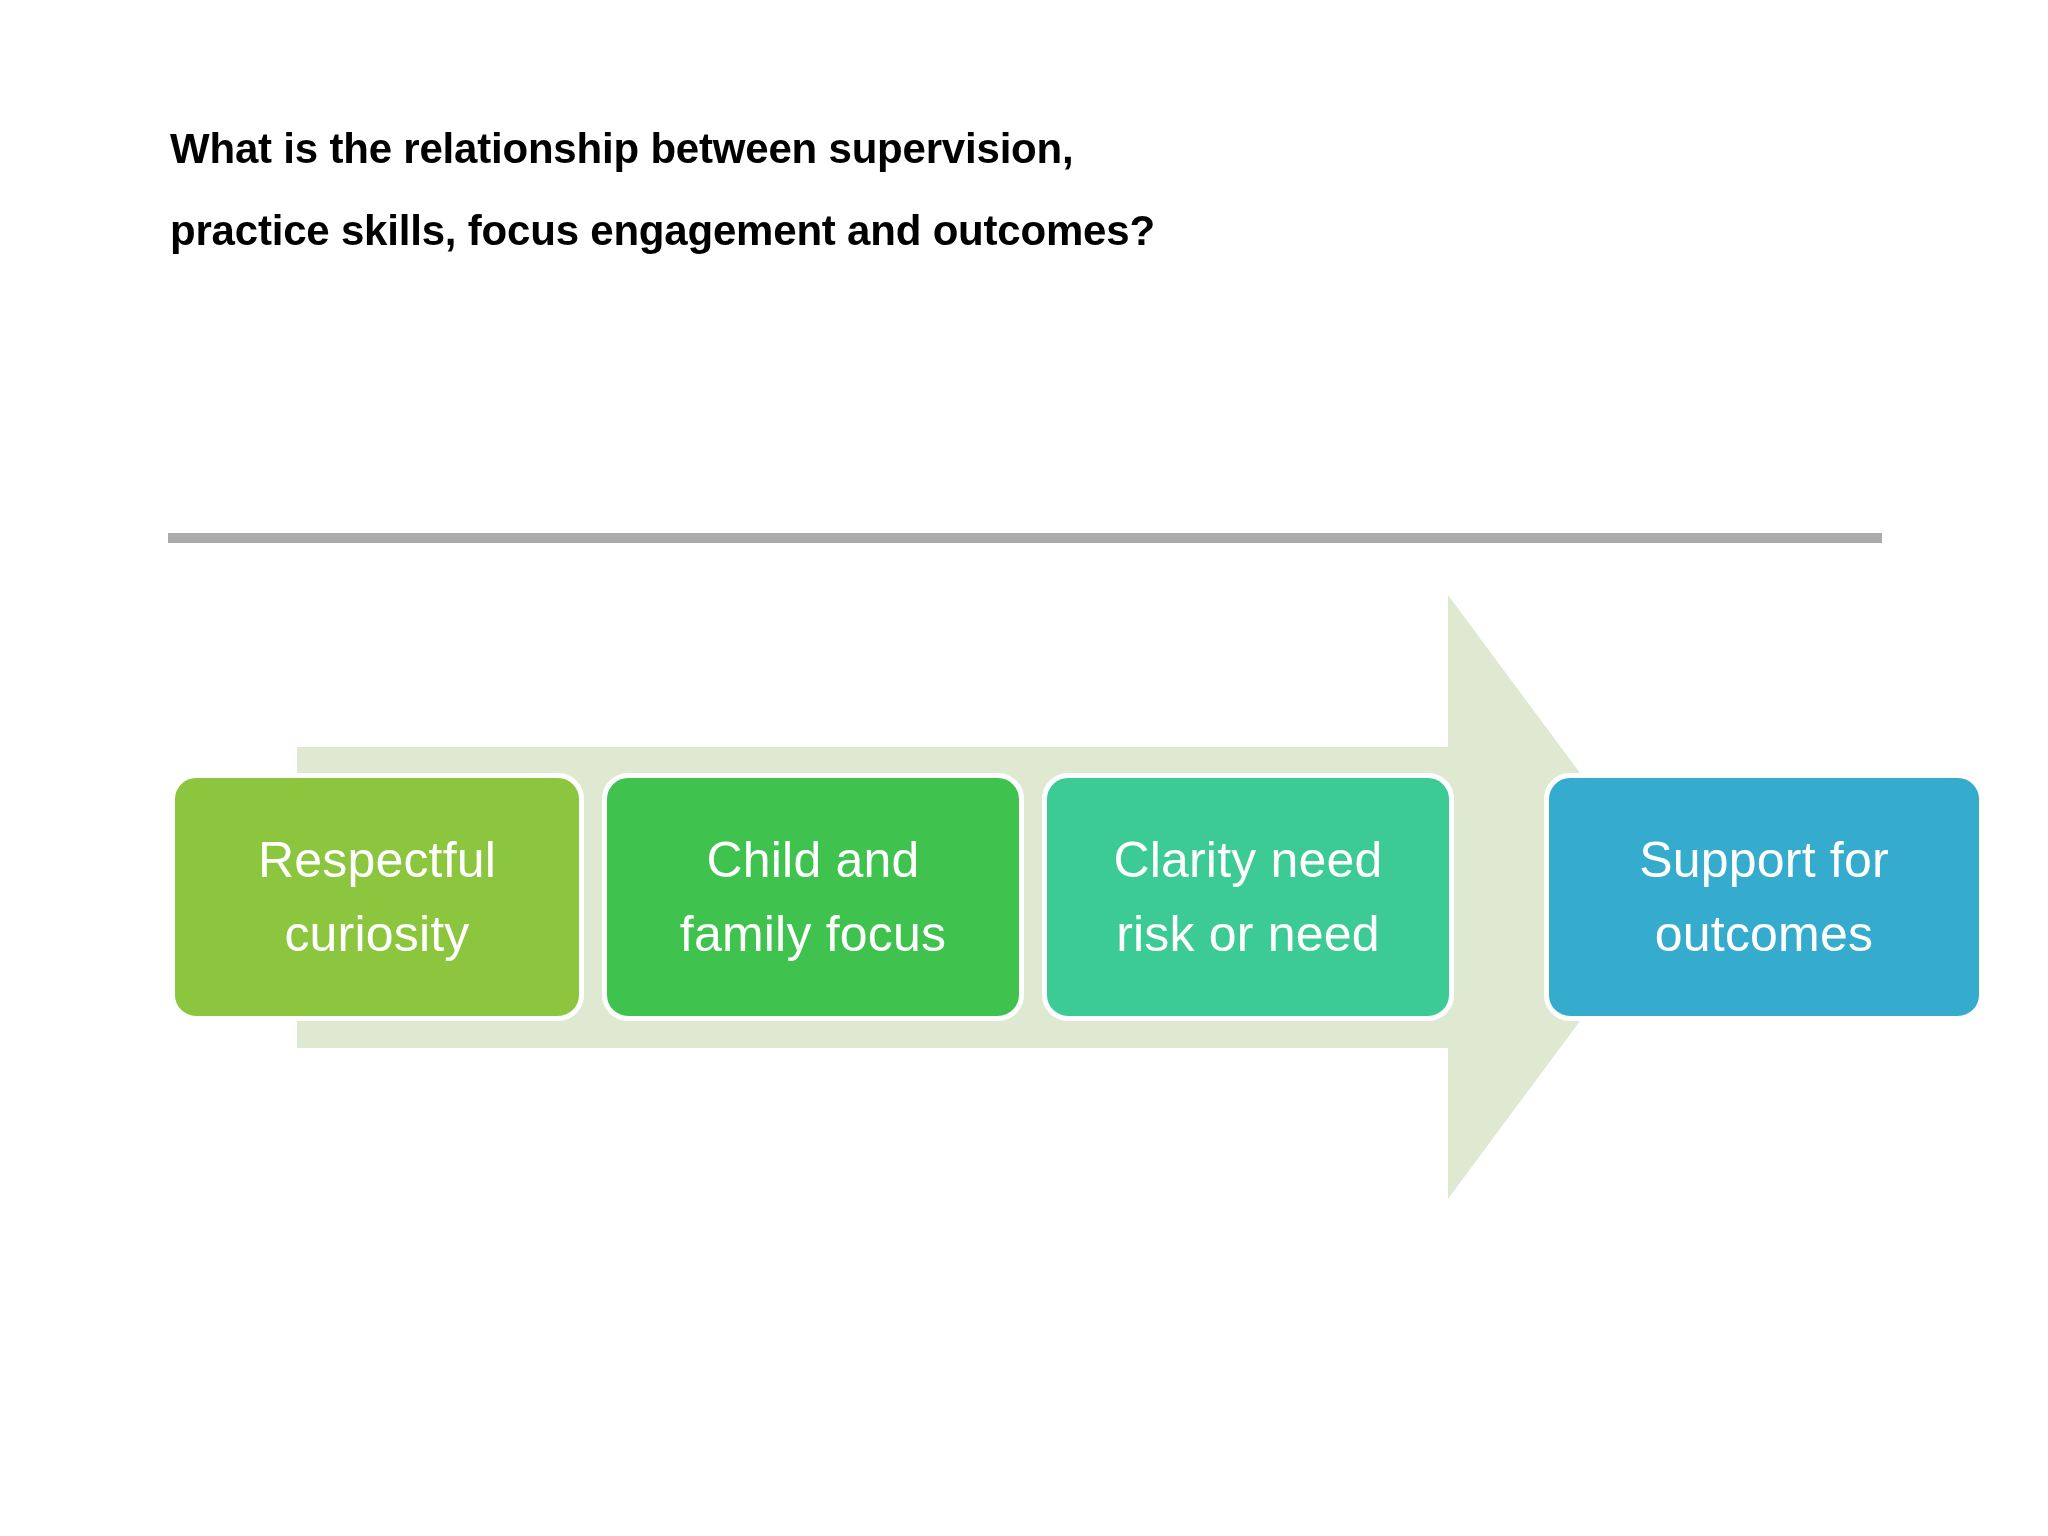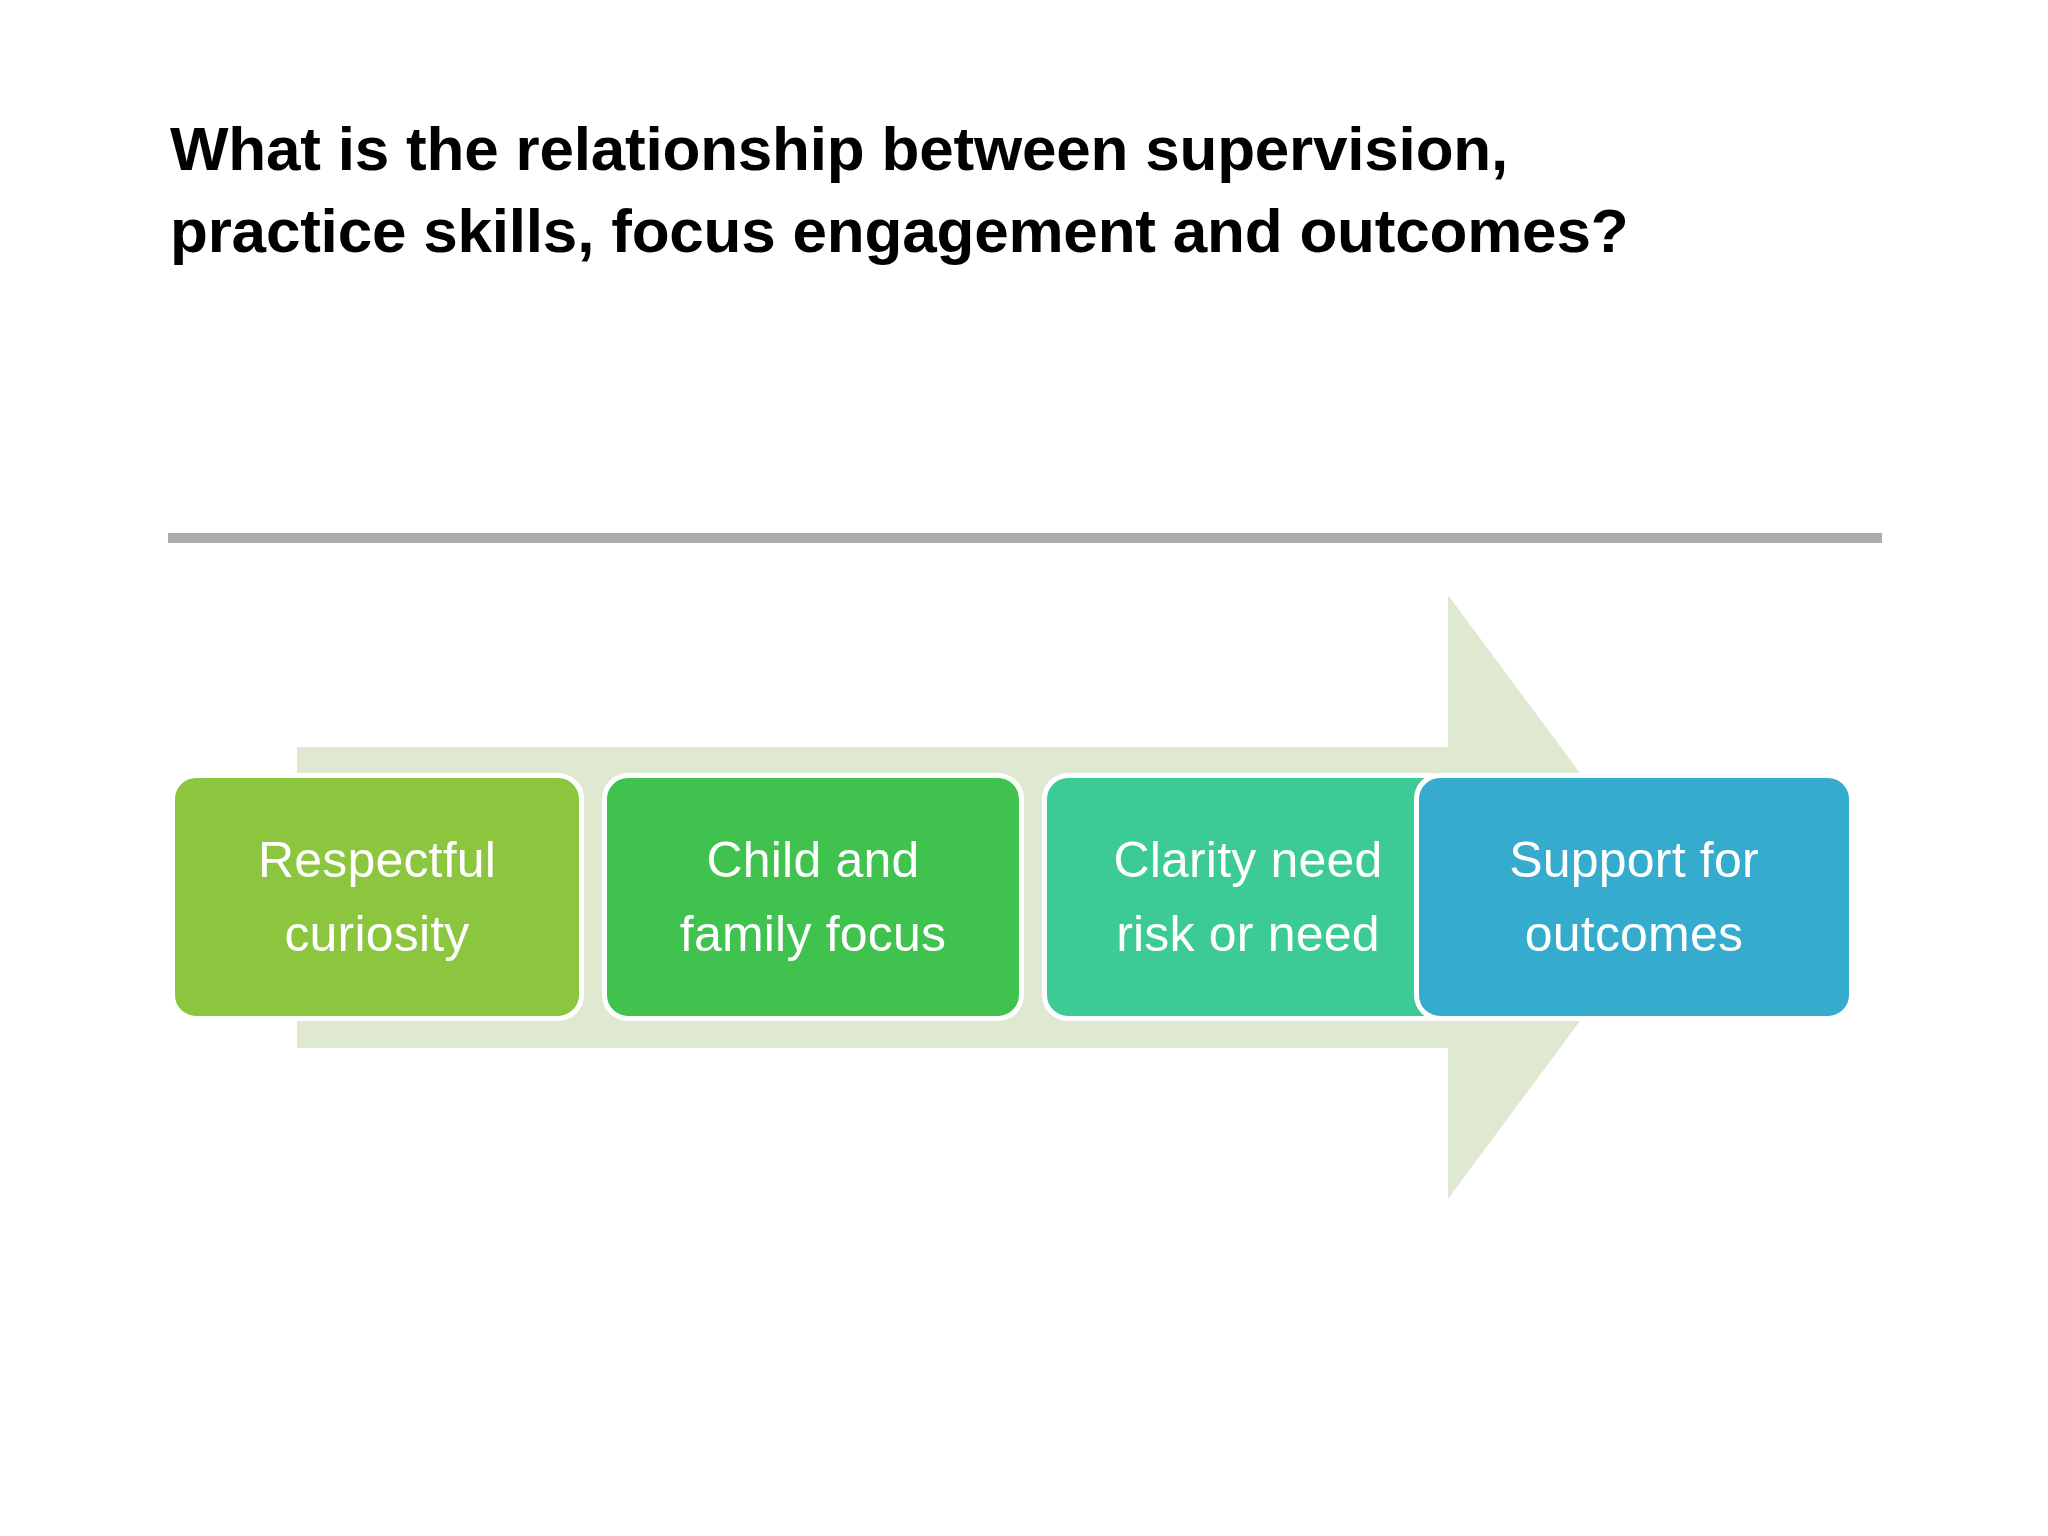--- a/index.html
+++ b/index.html
@@ -24,21 +24,21 @@
   
   #title-block {
     position: absolute;
     left: 170px;
     top: 108px;
     width: 1760px;
   }
   .title-line {
     font-family: "Liberation Sans", sans-serif;
     font-weight: bold;
-    font-size: 62px;
+    font-size: 42px;
     line-height: 82px;
     letter-spacing: -0.2px;
     color: #000000;
     white-space: nowrap;
   }
 
   
   #divider {
     position: absolute;
     left: 168px;
@@ -90,21 +90,21 @@
     font-size: 50px;
     line-height: 74px;
     letter-spacing: 0.2px;
     padding: 0 14px;
   }
 
   
   .stage-box.b0 { left: 170px;  width: 414px; }
   .stage-box.b1 { left: 602px;  width: 422px; }
   .stage-box.b2 { left: 1042px; width: 412px; }
-  .stage-box.b3 { left: 1414px; width: 440px; }
+  .stage-box.b3 { left: 1544px; width: 440px; }
 </style>
 </head>
 <body>
 
 <div id="slide" style="background: rgb(255, 255, 255);">
 
   <div id="title-block">
     <div class="title-line" style="color: rgb(0, 0, 0);">What is the relationship between supervision,</div>
     <div class="title-line" style="color: rgb(0, 0, 0);">practice skills, focus engagement and outcomes?</div>
   </div>

